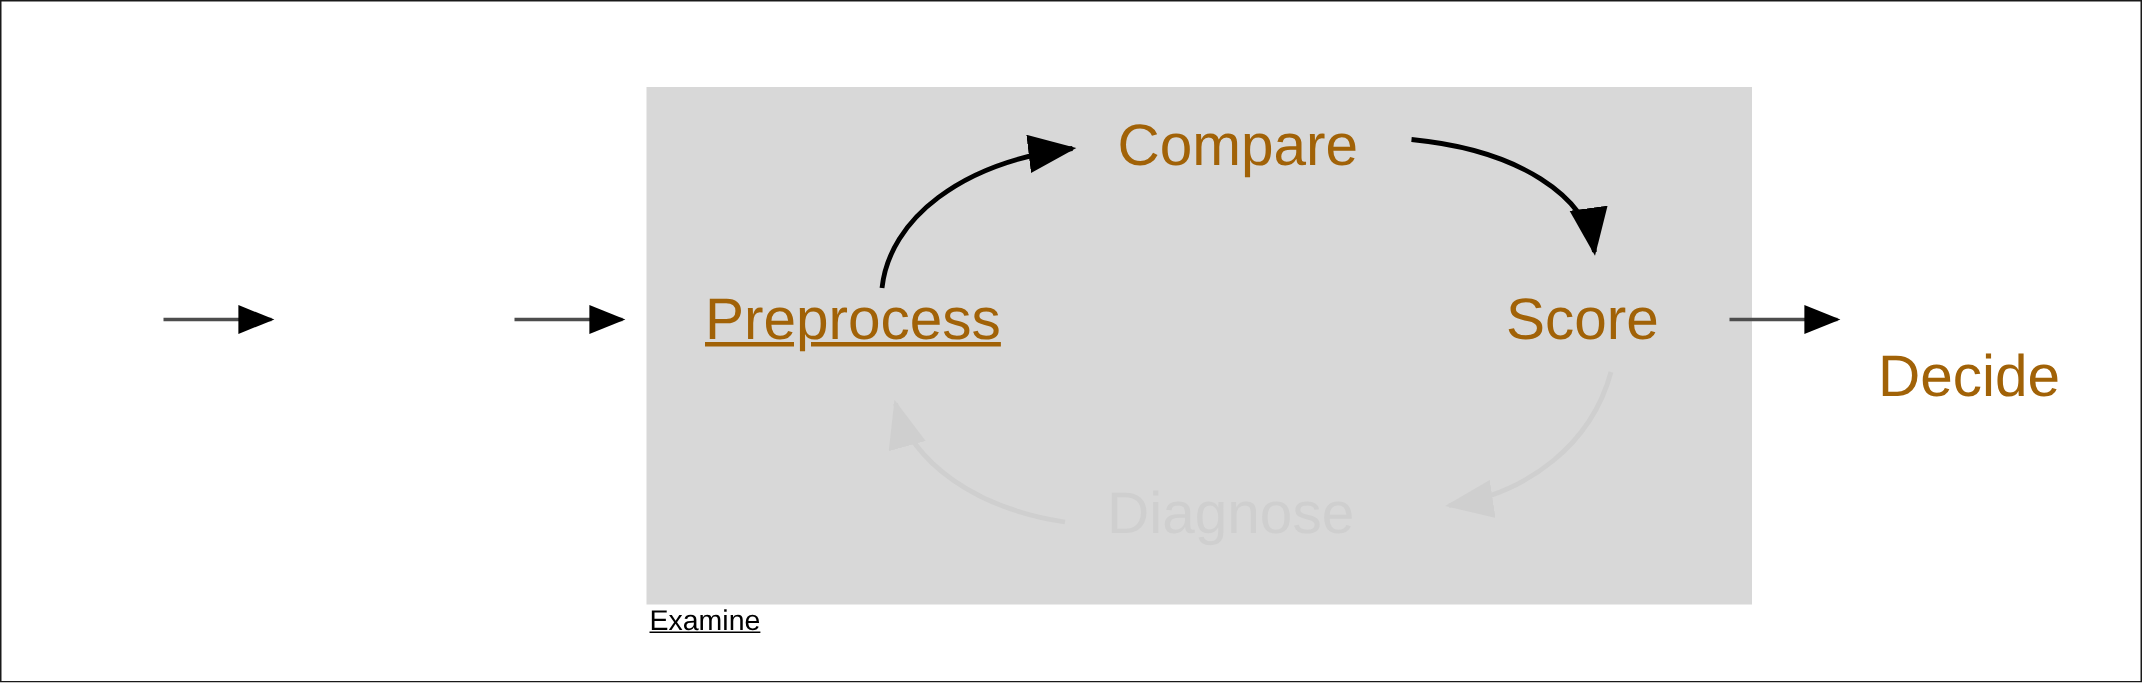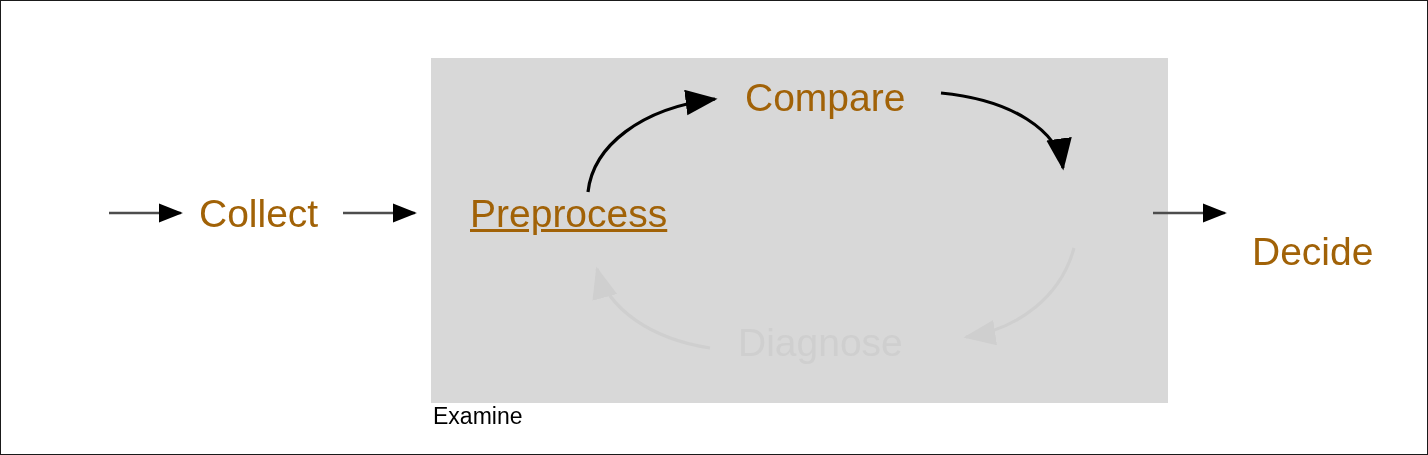--- a/index.html
+++ b/index.html
@@ -25,24 +25,25 @@
     left: 430px;
     top: 57px;
     width: 737px;
     height: 345px;
     background: #d8d8d8;
   }
   #examine-label {
     position: absolute;
     left: 432px;
     top: 404px;
-    font-size: 23px;
+    font-size: 19px;
     line-height: 1;
     color: #000000;
     white-space: nowrap;
+    text-decoration: underline;
   }
   .node-label {
     position: absolute;
     font-size: 39px;
     line-height: 1;
     color: #a16207;
     white-space: nowrap;
     letter-spacing: 0px;
   }
   .node-label.faded {
@@ -108,26 +109,26 @@
     <g>
       <path d="M 709,347 C 650,338 607,308 596,268" fill="none" stroke="#cfcfcf" stroke-width="3.2" marker-end="url(#ah-faded)"></path>
     </g>
 
     <g>
       <line x1="1152" y1="212" x2="1224" y2="212" stroke="#4d4d4d" stroke-width="2.4" marker-end="url(#ah-dark)"></line>
     </g>
   </svg>
 
 
-  <div class="node-label" id="node-collect">Collect</div>
 
   <div class="node-label" id="node-preprocess">Preprocess</div>
 
   <div class="node-label" id="node-compare">Compare</div>
 
+  <div class="node-label" id="node-score">Score</div>
 
   <div class="node-label faded" id="node-diagnose">Diagnose</div>
 
   <div class="node-label" id="node-decide">Decide</div>
 
   <div id="examine-label">Examine</div>
 
 </div>
 
 </body></html>

